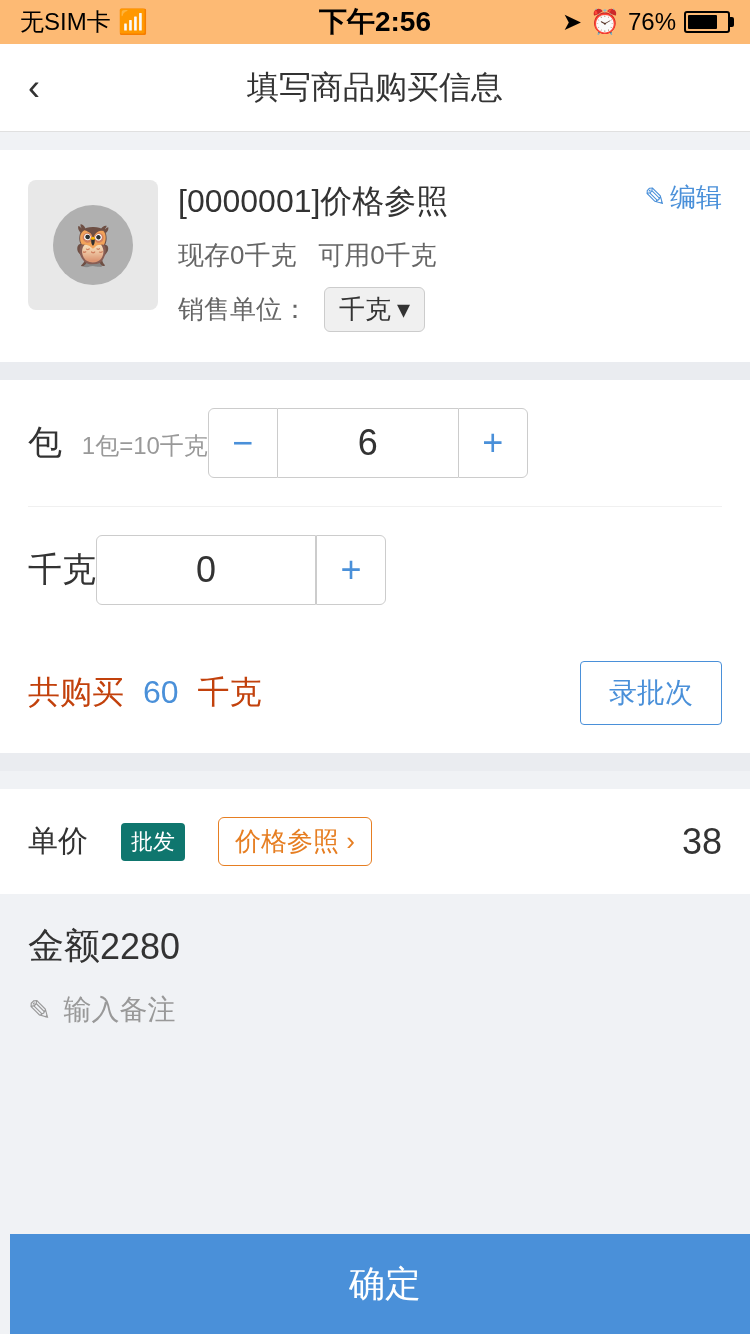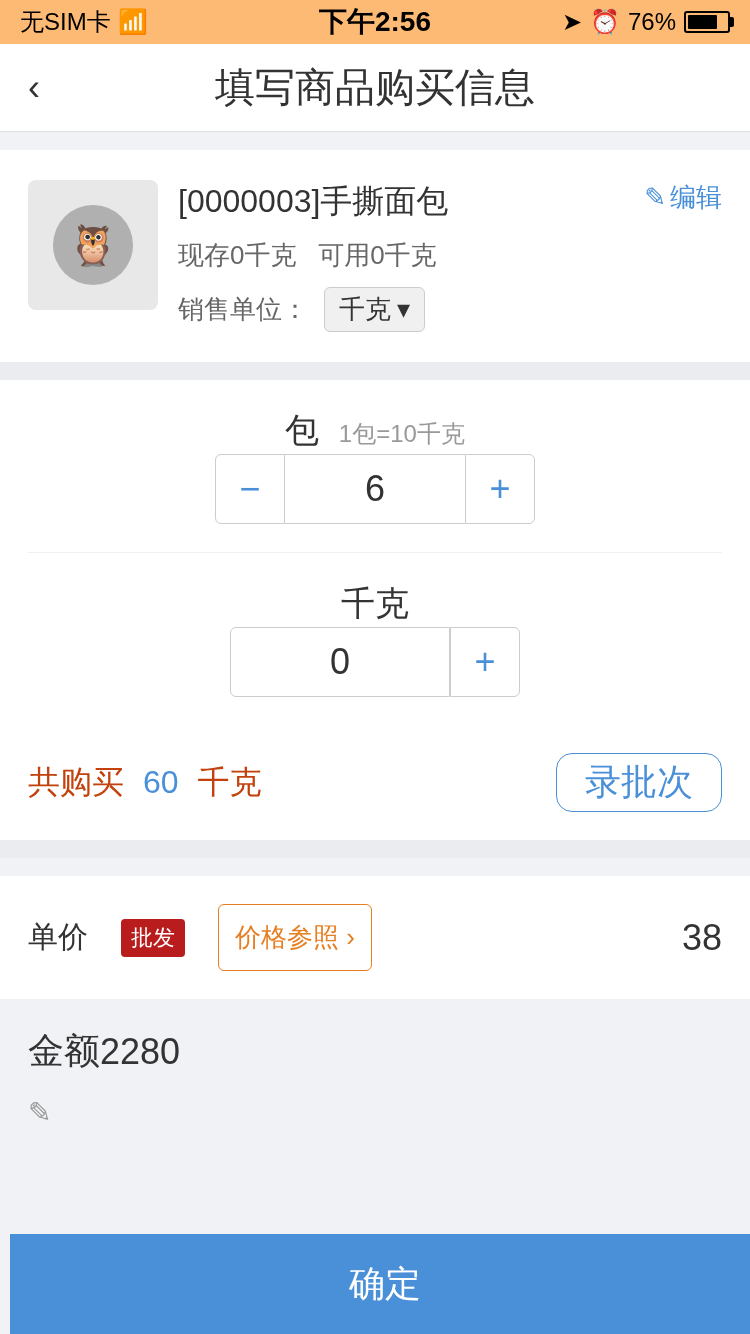--- a/index.html
+++ b/index.html
@@ -82,21 +82,21 @@
       border-bottom: 1px solid #e0e0e0;
     }
     .nav-back {
       position: absolute;
       left: 28px;
       font-size: 36px;
       color: #333;
       cursor: pointer;
     }
     .nav-title {
-      font-size: 40px;
+      font-size: 32px;
       font-weight: 500;
       color: #333;
     }
 
     
     .product-card {
       background: #fff;
       padding: 30px 28px;
       margin-top: 18px;
       display: flex;
@@ -177,24 +177,23 @@
     }
 
     
     .quantity-section {
       background: #fff;
       padding: 0 28px;
     }
     .quantity-row {
       display: flex;
       align-items: center;
-      justify-content: center;
+      justify-content: flex-start;
       padding: 28px 0;
       border-bottom: 1px solid #f0f0f0;
-      flex-direction: column;
     }
     .quantity-row:last-child {
       border-bottom: none;
     }
     .quantity-hint {
       font-size: 24px;
       color: #999;
       margin-left: 12px;
     }
     .quantity-control {
@@ -253,52 +252,52 @@
     }
     .summary-text {
       font-size: 32px;
       color: #333;
     }
     .summary-text span {
       color: #c2410c;
     }
     .record-btn {
       border: 1px solid #4a90d9;
-      border-radius: 16px;
-      padding: 4px 28px;
-      font-size: 36px;
+      border-radius: 4px;
+      padding: 12px 28px;
+      font-size: 28px;
       color: #4a90d9;
       background: #fff;
       cursor: pointer;
     }
 
     
     .price-section {
       background: #fff;
       padding: 28px;
       margin-top: 18px;
       display: flex;
       align-items: center;
       gap: 33px;
     }
     .price-label {
       font-size: 30px;
       color: #333;
     }
     .price-badge {
-      background: #b91c1c;
+      background: #0f766e;
       color: #fff;
       font-size: 22px;
       padding: 4px 10px;
       border-radius: 4px;
     }
     .price-ref-btn {
       border: 1px solid #e67e22;
       border-radius: 6px;
-      padding: 15px 16px;
+      padding: 6px 16px;
       font-size: 26px;
       color: #e67e22;
       background: #fff;
       display: flex;
       align-items: center;
       gap: 6px;
       cursor: pointer;
     }
     .price-value {
       margin-left: auto;
@@ -389,21 +388,21 @@
     <div class="product-image-inner">
       <span class="owl-icon">🦉</span>
     </div>
   </div>
   <div class="product-info">
     <div class="edit-btn">
       <span>✎</span>
       <span>编辑</span>
     </div>
     <div class="product-name">
-      <span>[0000003]</span><span>手撕面包</span>
+      <span>[0000001]</span><span>价格参照</span>
     </div>
     <div class="product-stock">
       <span>现存0千克</span>&nbsp;&nbsp;
       <span>可用0千克</span>
     </div>
     <div class="product-unit">
       <span>销售单位：</span>
       <div class="unit-select">
         <span>千克</span>
         <span>▾</span>
@@ -457,18 +456,19 @@
   <span class="price-value">38</span>
 </div>
 
 <div class="amount-section">
   <div class="amount-row">
     <span>金额</span>
     <span class="amount-value">2280</span>
   </div>
   <div class="remark-row">
     <span class="remark-icon">✎</span>
+    <span>输入备注</span>
   </div>
 </div>
 
 <div class="bottom-spacer"></div>
 
 <div class="confirm-btn">确定</div>
 
 </body></html>

